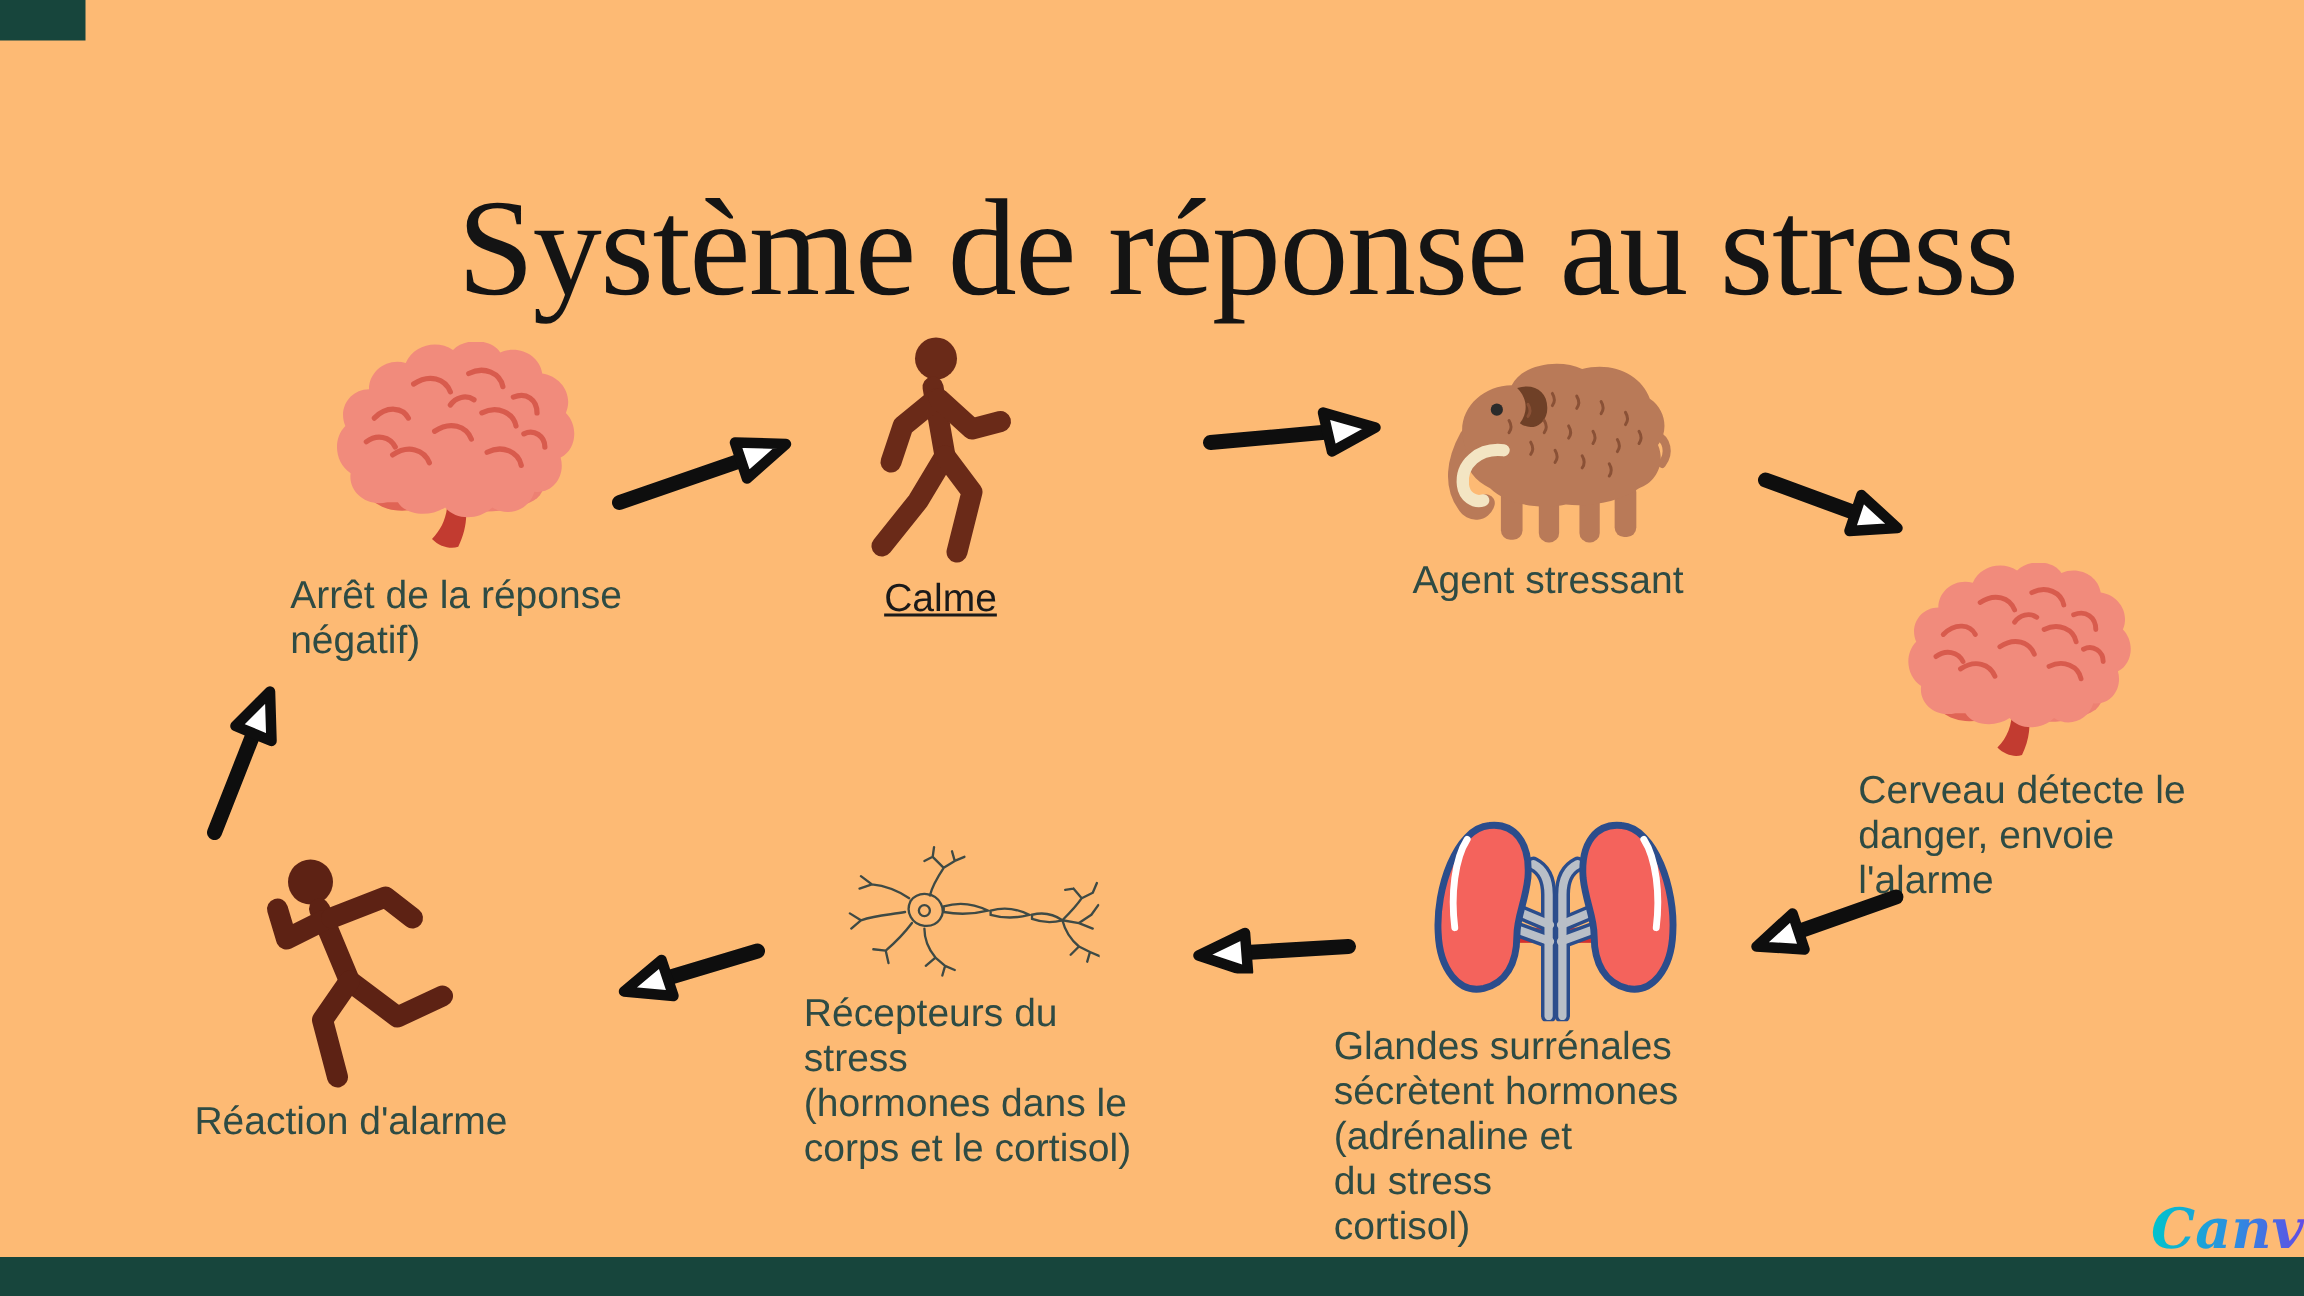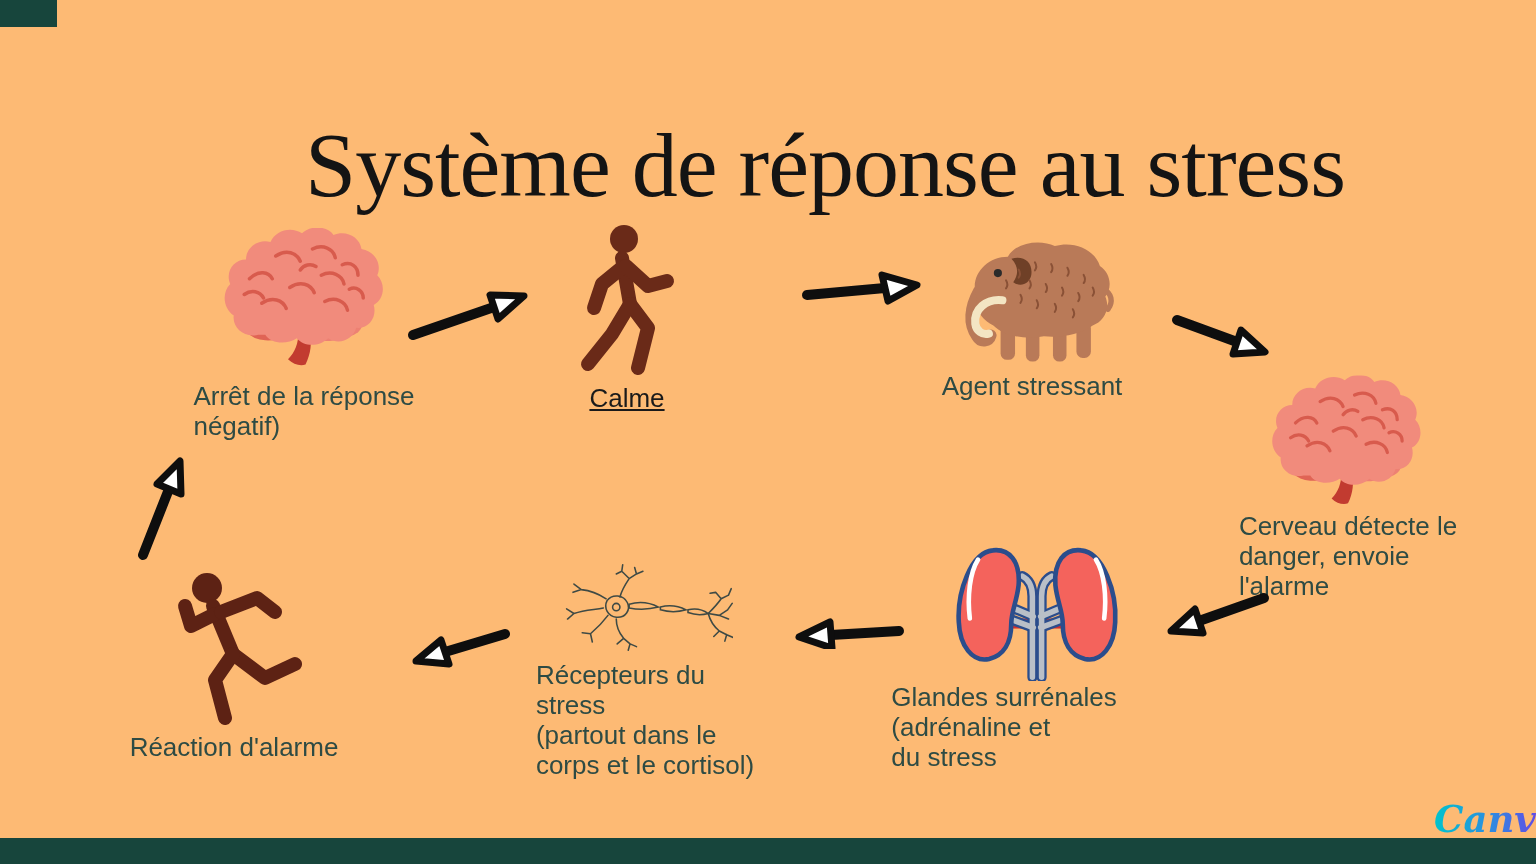--- a/index.html
+++ b/index.html
@@ -202,28 +202,30 @@
   </div>
 
   <div class="label" style="left:1348px;top:511px">
     <div>Cerveau détecte le</div>
     <div>danger, envoie</div>
     <div>l'alarme</div>
   </div>
 
   <div class="label" style="left:1004px;top:682px">
     <div>Glandes surrénales</div>
+    <div>sécrètent hormones</div>
     <div>(adrénaline et</div>
     <div>du stress</div>
+    <div>cortisol)</div>
   </div>
 
   <div class="label" style="left:645px;top:660px">
     <div>Récepteurs du</div>
     <div>stress</div>
-    <div>(partout dans le</div>
+    <div>(hormones dans le</div>
     <div>corps et le cortisol)</div>
   </div>
 
   <div class="label" style="left:234px;top:732px">
     <div>Réaction d'alarme</div>
   </div>
 
   <svg class="arrow" style="left:404px;top:279px" width="136" height="66" viewBox="0 0 136 66">
     <path class="shaft" d="M9,56 L90,28"></path>
       <path class="head" d="M94,40 L86,16 L120,17 Z"></path>

